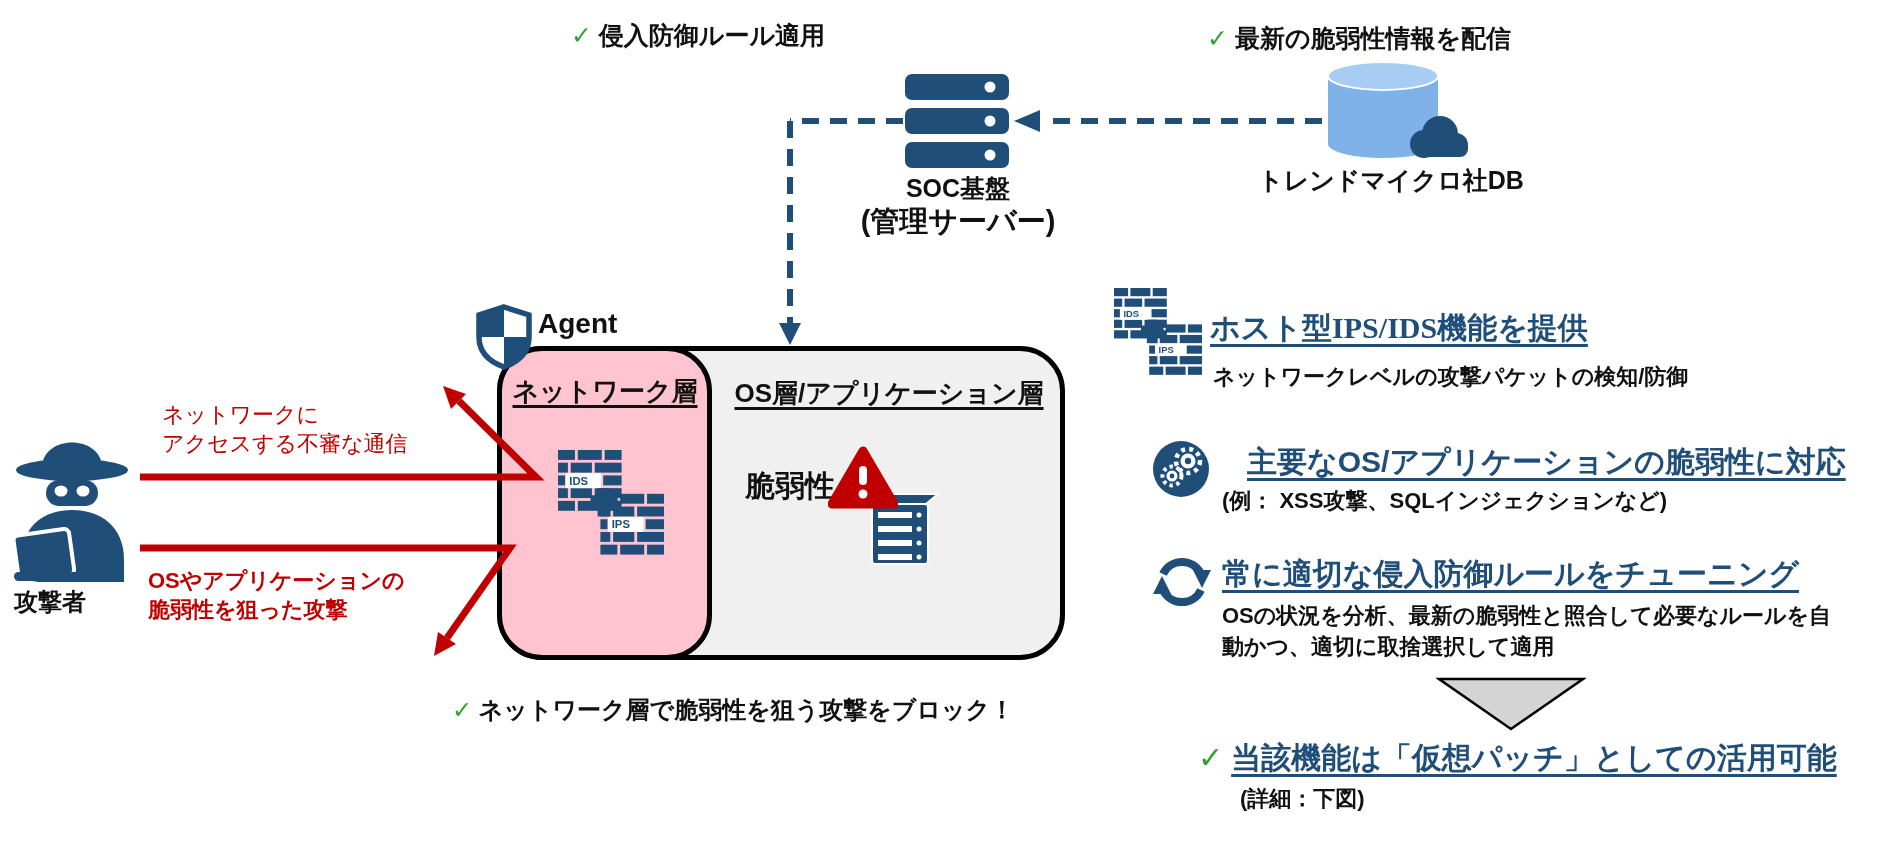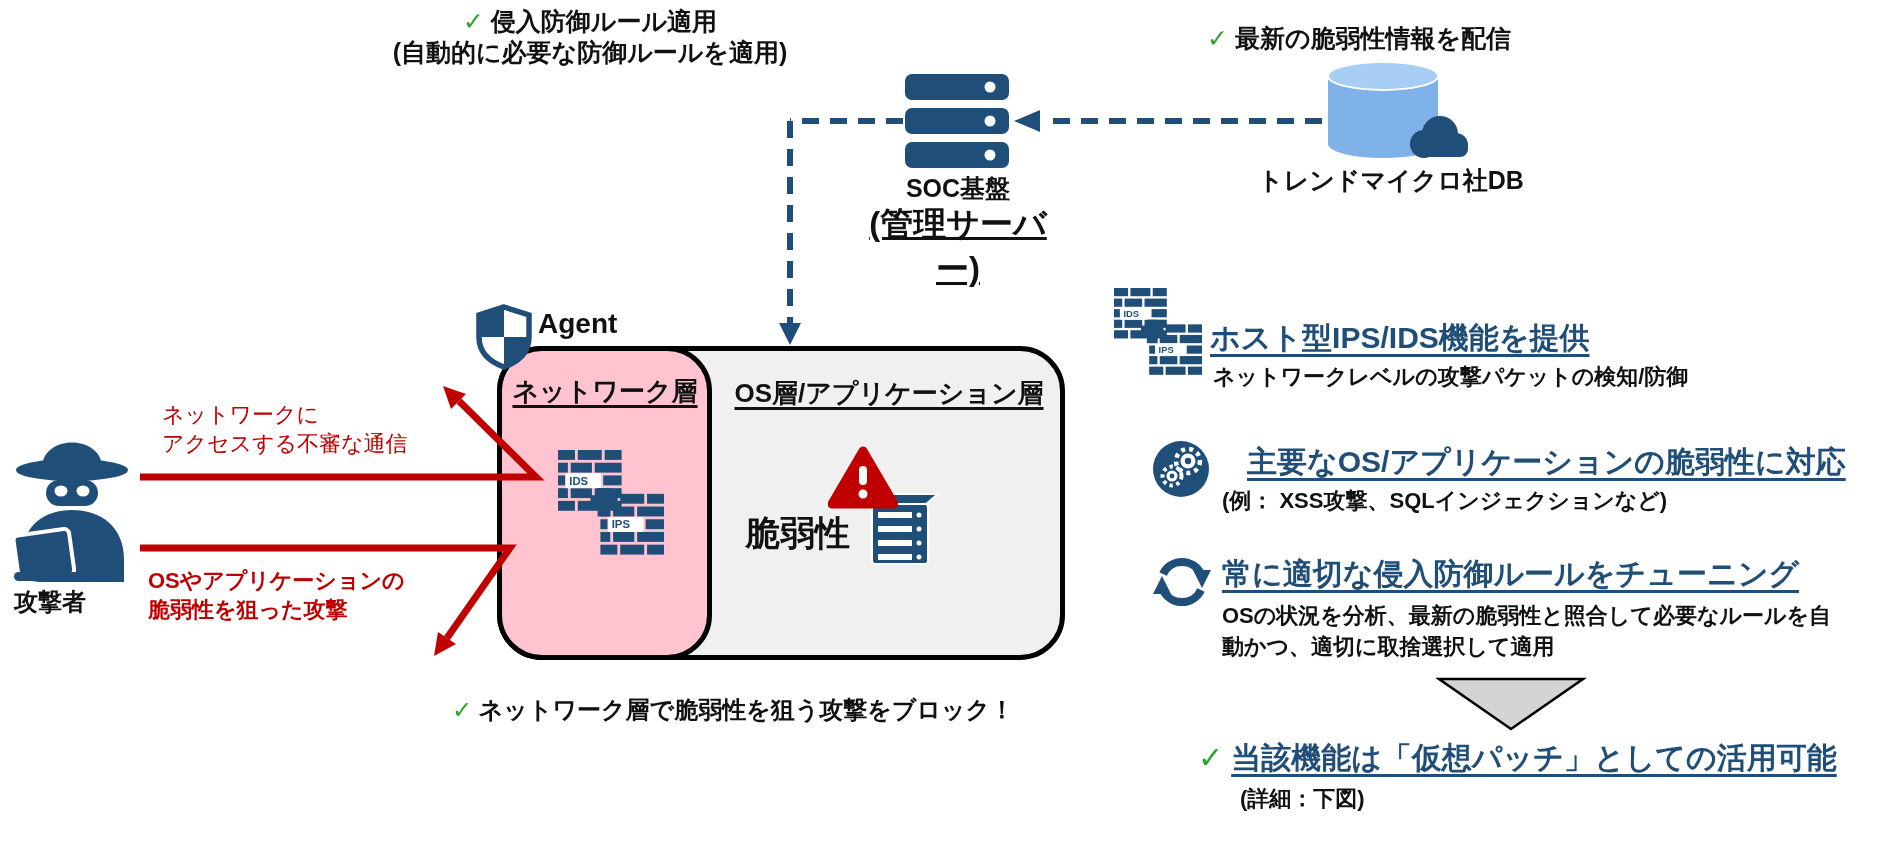--- a/index.html
+++ b/index.html
@@ -11,53 +11,53 @@
 
   
   .gray-box{left:497px;top:346px;width:568px;height:314px;background:#F0F0F0;
             border:5px solid #000;border-radius:45px;box-sizing:border-box;z-index:1;}
   .pink-box{left:497px;top:346px;width:215px;height:314px;background:#FFC4D0;
             border:5px solid #000;border-radius:45px;box-sizing:border-box;z-index:2;}
 
   .arrows{left:0;top:0;width:1879px;height:843px;z-index:5;pointer-events:none;}
 
   
-  .top-note{left:355px;top:6px;width:470px;text-align:center;font-size:25px;font-weight:bold;line-height:31px;z-index:6;}
+  .top-note{left:355px;top:20px;width:470px;text-align:right;font-size:25px;font-weight:bold;line-height:31px;z-index:6;}
   .soc-icon{left:905px;top:74px;z-index:6;}
   .soc-name{left:878px;top:172px;width:160px;text-align:center;font-size:25px;font-weight:bold;z-index:6;}
-  .soc-sub{left:858px;top:202px;width:200px;text-align:center;font-size:33px;font-weight:bold;z-index:6;text-decoration:underline;}
+  .soc-sub{left:858px;top:202px;width:200px;text-align:center;font-size:29px;font-weight:bold;z-index:6;}
   .db-note{left:1207px;top:22px;font-size:25px;font-weight:bold;z-index:6;}
   .db-icon{left:1320px;top:56px;z-index:6;}
   .db-name{left:1246px;top:164px;width:290px;text-align:center;font-size:25px;font-weight:bold;z-index:6;}
 
   
   .agent-shield{left:474px;top:304px;z-index:6;}
   .agent-label{left:538px;top:308px;font-size:28px;font-weight:bold;z-index:6;}
   .network-label{left:500px;top:374px;width:210px;text-align:center;font-size:26px;font-weight:bold;
                  text-decoration:underline;text-decoration-thickness:2.5px;text-underline-offset:5px;z-index:6;}
   .osapp-label{left:714px;top:376px;width:350px;text-align:center;font-size:26px;font-weight:bold;
                text-decoration:underline;text-decoration-thickness:2.5px;text-underline-offset:5px;z-index:6;}
   .box-ids-icon{left:558px;top:450px;z-index:6;}
-  .vuln-label{left:745px;top:466px;font-size:35px;font-weight:bold;z-index:6;margin-top:44px;}
+  .vuln-label{left:745px;top:466px;font-size:30px;font-weight:bold;z-index:6;}
   .warn-icon{left:828px;top:446px;z-index:7;}
   .rack-icon{left:866px;top:490px;z-index:6;}
 
   
   .attacker-icon{left:8px;top:420px;z-index:6;}
   .attacker-label{left:14px;top:586px;font-size:24px;font-weight:bold;z-index:6;}
   .attack1-label{left:162px;top:400px;font-size:22px;font-weight:normal;color:#C00000;line-height:29px;z-index:6;}
   .attack2-label{left:148px;top:566px;font-size:22px;font-weight:bold;color:#C00000;line-height:29px;z-index:6;}
 
   .bottom-note{left:452px;top:694px;font-size:24px;font-weight:bold;z-index:6;}
 
   
   .feat-title{color:#1F4E79;font-weight:bold;font-size:30px;text-decoration:underline;
               text-decoration-thickness:2.5px;text-underline-offset:6px;white-space:nowrap;}
   .f1-icon{left:1114px;top:288px;z-index:6;}
-  .f1-title{left:1210px;top:318px;z-index:6;}
+  .f1-title{left:1210px;top:308px;z-index:6;font-family:Liberation Serif, serif;}
   .f1-desc{left:1213px;top:362px;font-size:22px;font-weight:600;z-index:6;}
   .f2-icon{left:1152px;top:440px;z-index:6;}
   .f2-title{left:1222px;top:442px;z-index:6;margin-left:25px;}
   .f2-desc{left:1222px;top:486px;font-size:22px;font-weight:bold;z-index:6;}
   .f3-icon{left:1152px;top:552px;z-index:6;}
   .f3-title{left:1222px;top:554px;z-index:6;}
   .f3-desc{left:1222px;top:600px;font-size:22px;font-weight:600;line-height:31px;z-index:6;}
   .tri-icon{left:1436px;top:676px;z-index:6;}
   .concl-row{left:1198px;top:738px;z-index:6;white-space:nowrap;}
   .concl-check{font-size:30px;margin-right:8px;}
@@ -91,21 +91,20 @@
 
     <g stroke="#C00000" fill="#C00000">
       <polyline points="140,548 510,548 447,638" stroke-width="7" fill="none"></polyline>
       <polygon points="434,656 438,632 456,644" stroke="none"></polygon>
     </g>
   </svg>
 
   <div class="abs top-note">
     <div><span class="check">✓</span>
       <span>侵入防御ルール適用</span></div>
-    <div>(自動的に必要な防御ルールを適用)</div>
   </div>
 
   <svg class="abs soc-icon" width="106" height="96" viewBox="0 0 106 96">
     <g fill="#1F4E79">
       <rect x="0" y="0" width="104" height="26" rx="7"></rect>
       <rect x="0" y="34" width="104" height="26" rx="7"></rect>
       <rect x="0" y="68" width="104" height="26" rx="7"></rect>
     </g>
     <g fill="#ffffff">
       <circle cx="85" cy="13" r="5.5"></circle>

